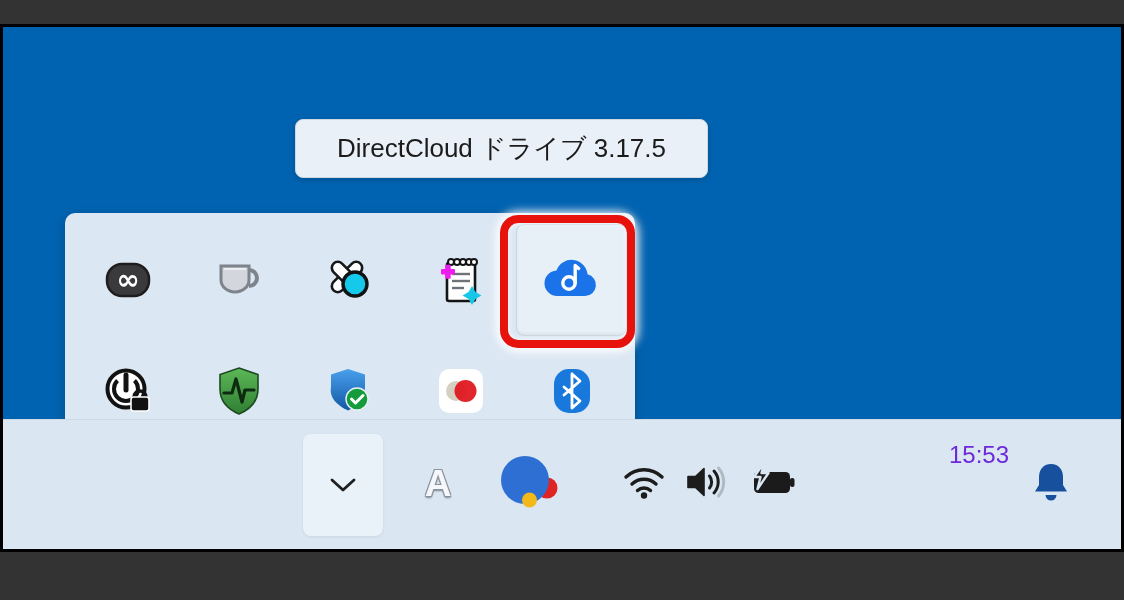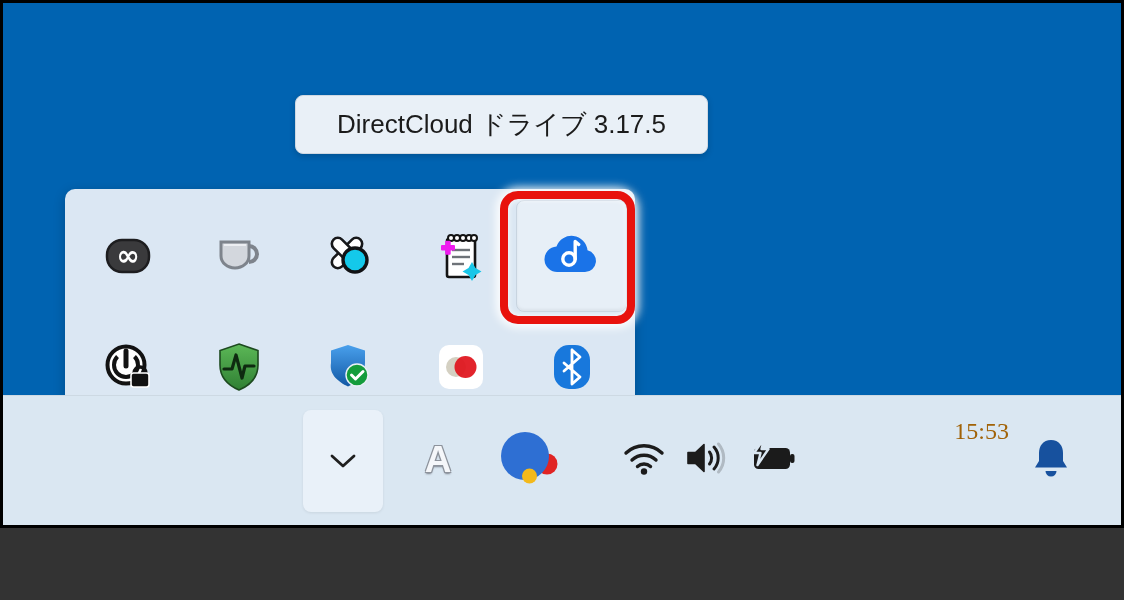--- a/index.html
+++ b/index.html
@@ -1,19 +1,20 @@
 <!DOCTYPE html>
 <html><head>
 <meta charset="utf-8">
 <style>
   html,body{margin:0;padding:0;background:#333;}
   .screen{
     position:relative;width:1124px;height:528px;box-sizing:border-box;
     border:3px solid #000;background:#0063b1;overflow:hidden;
     font-family:"Liberation Sans", sans-serif;
+    margin-top:24px;
   }
   
   .tooltip{
     position:absolute;left:292px;top:92px;width:413px;height:59px;
     background:#e9f0f7;border:1px solid #cfd8e2;border-radius:8px;
     box-sizing:border-box;display:flex;align-items:center;justify-content:center;
     font-size:26px;color:#1b1b1b;box-shadow:0 2px 6px rgba(0,0,0,0.18);
     white-space:nowrap;
   }
   
@@ -45,21 +46,21 @@
     background:#e9f1f9;border-radius:8px;display:flex;align-items:center;justify-content:center;
     box-shadow:0 1px 3px rgba(0,0,0,0.08);
   }
   .ime{
     position:absolute;left:413px;top:43px;width:44px;text-align:center;
     font-size:37px;font-weight:bold;color:#f5f7fa;
     text-shadow:-1px -1px 0 #8d939c, 1px -1px 0 #8d939c, -1px 1px 0 #8d939c, 1px 1px 0 #8d939c, 0 2px 2px #7c828c;
   }
   .clock{
     position:absolute;right:112px;top:20px;width:190px;text-align:right;
-    font-size:24px;color:#a16207;line-height:30px;font-family:Liberation Serif, serif;
+    font-size:24px;color:#6d28d9;line-height:30px;
   }
   .abs{position:absolute;}
 </style>
 </head>
 <body>
 
 <div class="screen">
 
   <div class="tooltip">
     <span>DirectCloud ドライブ 3.17.5</span>

